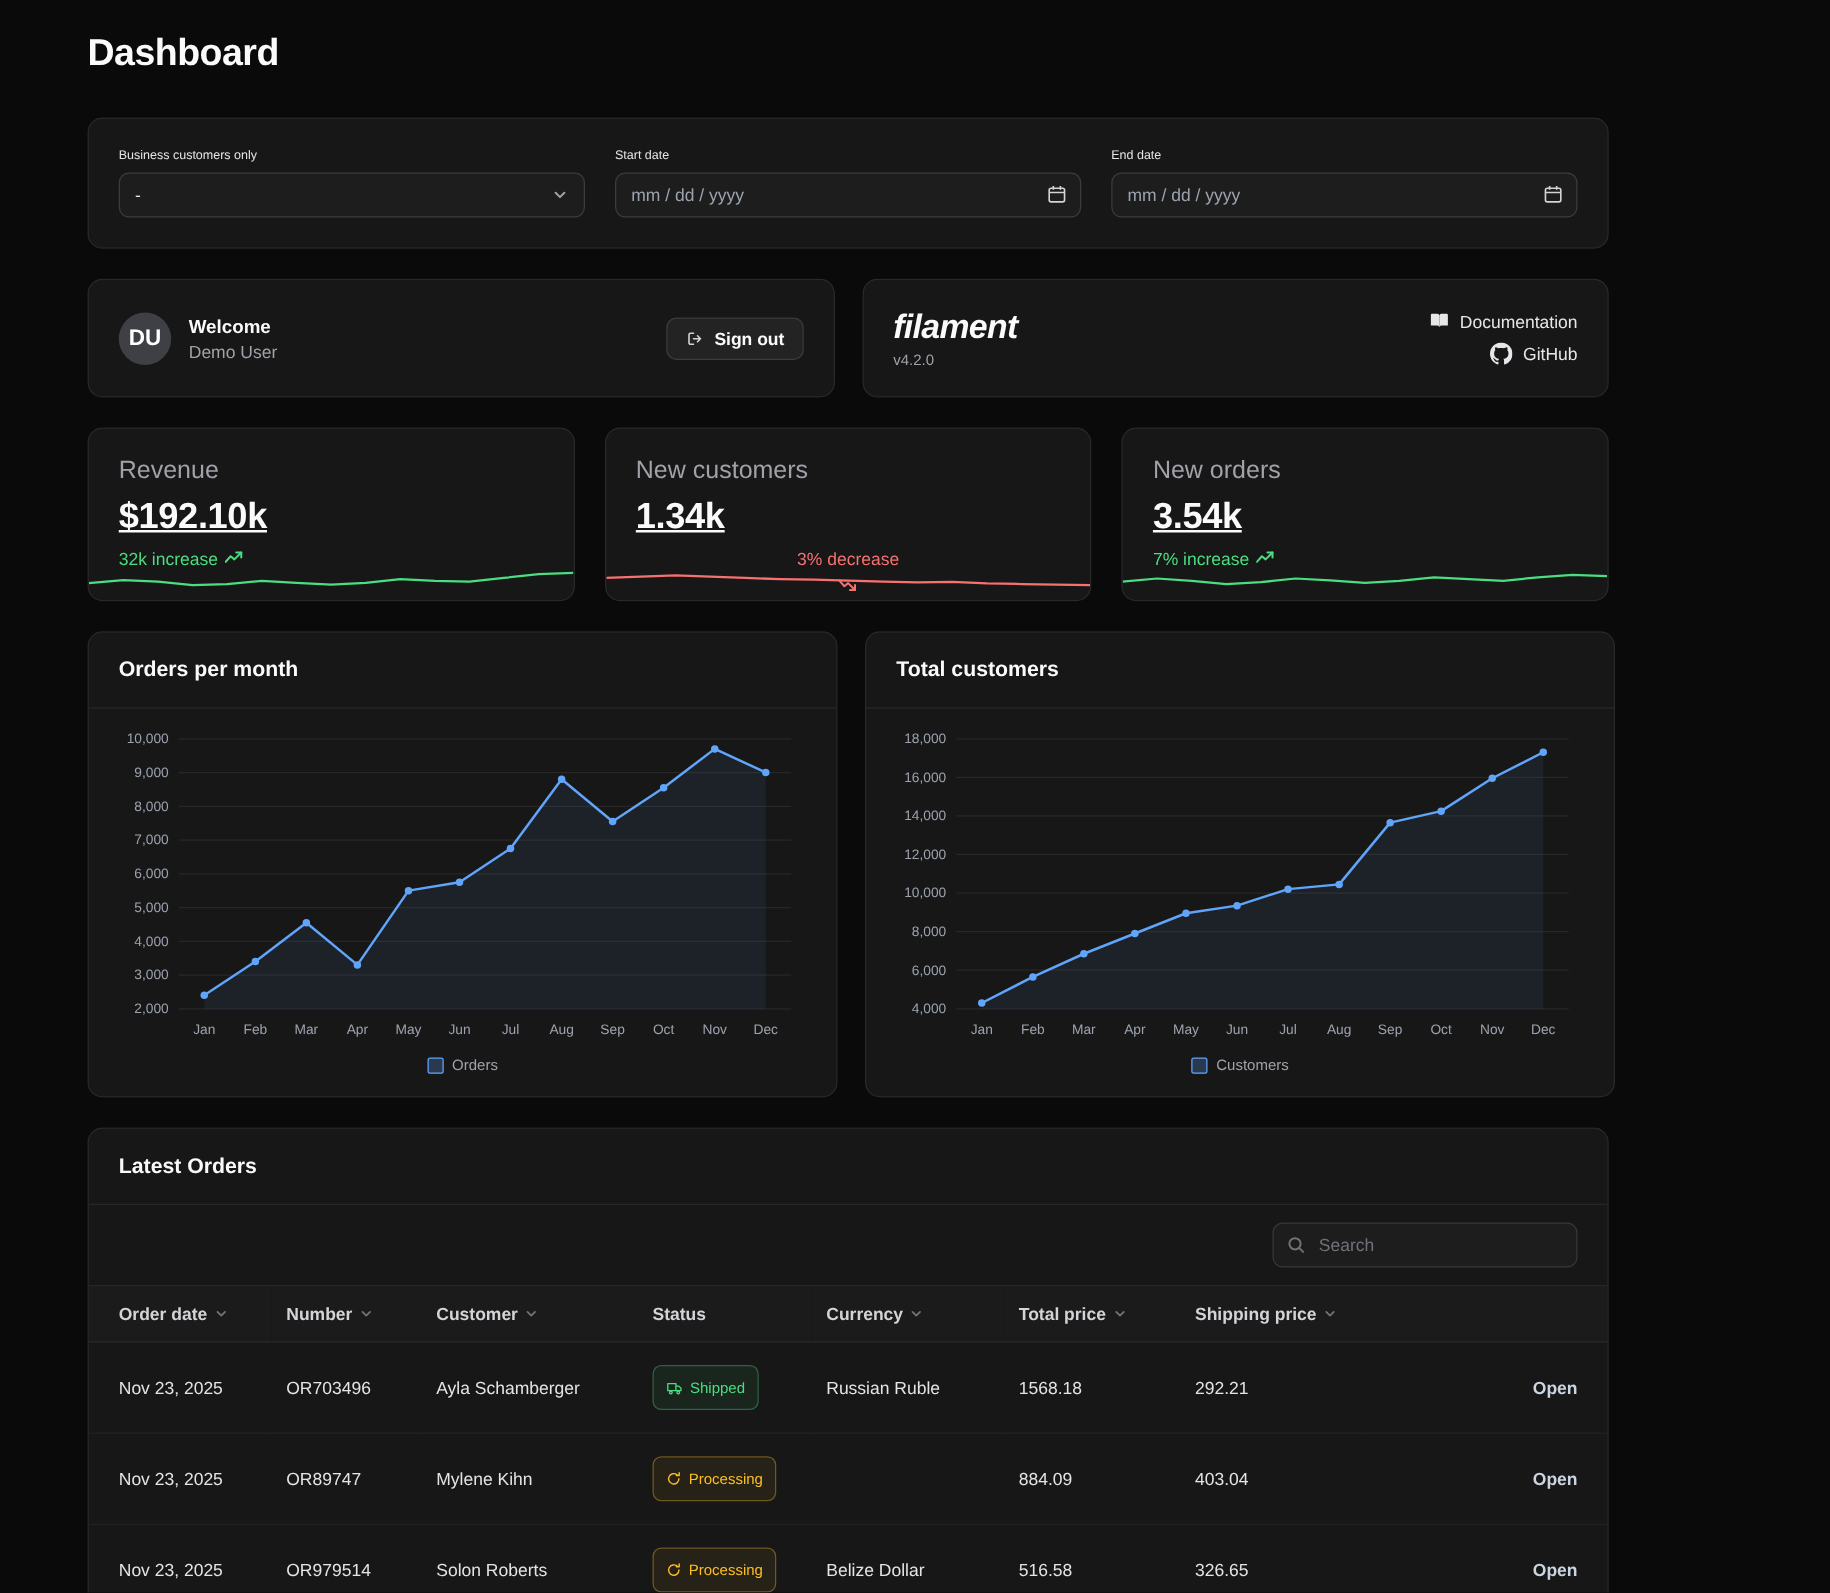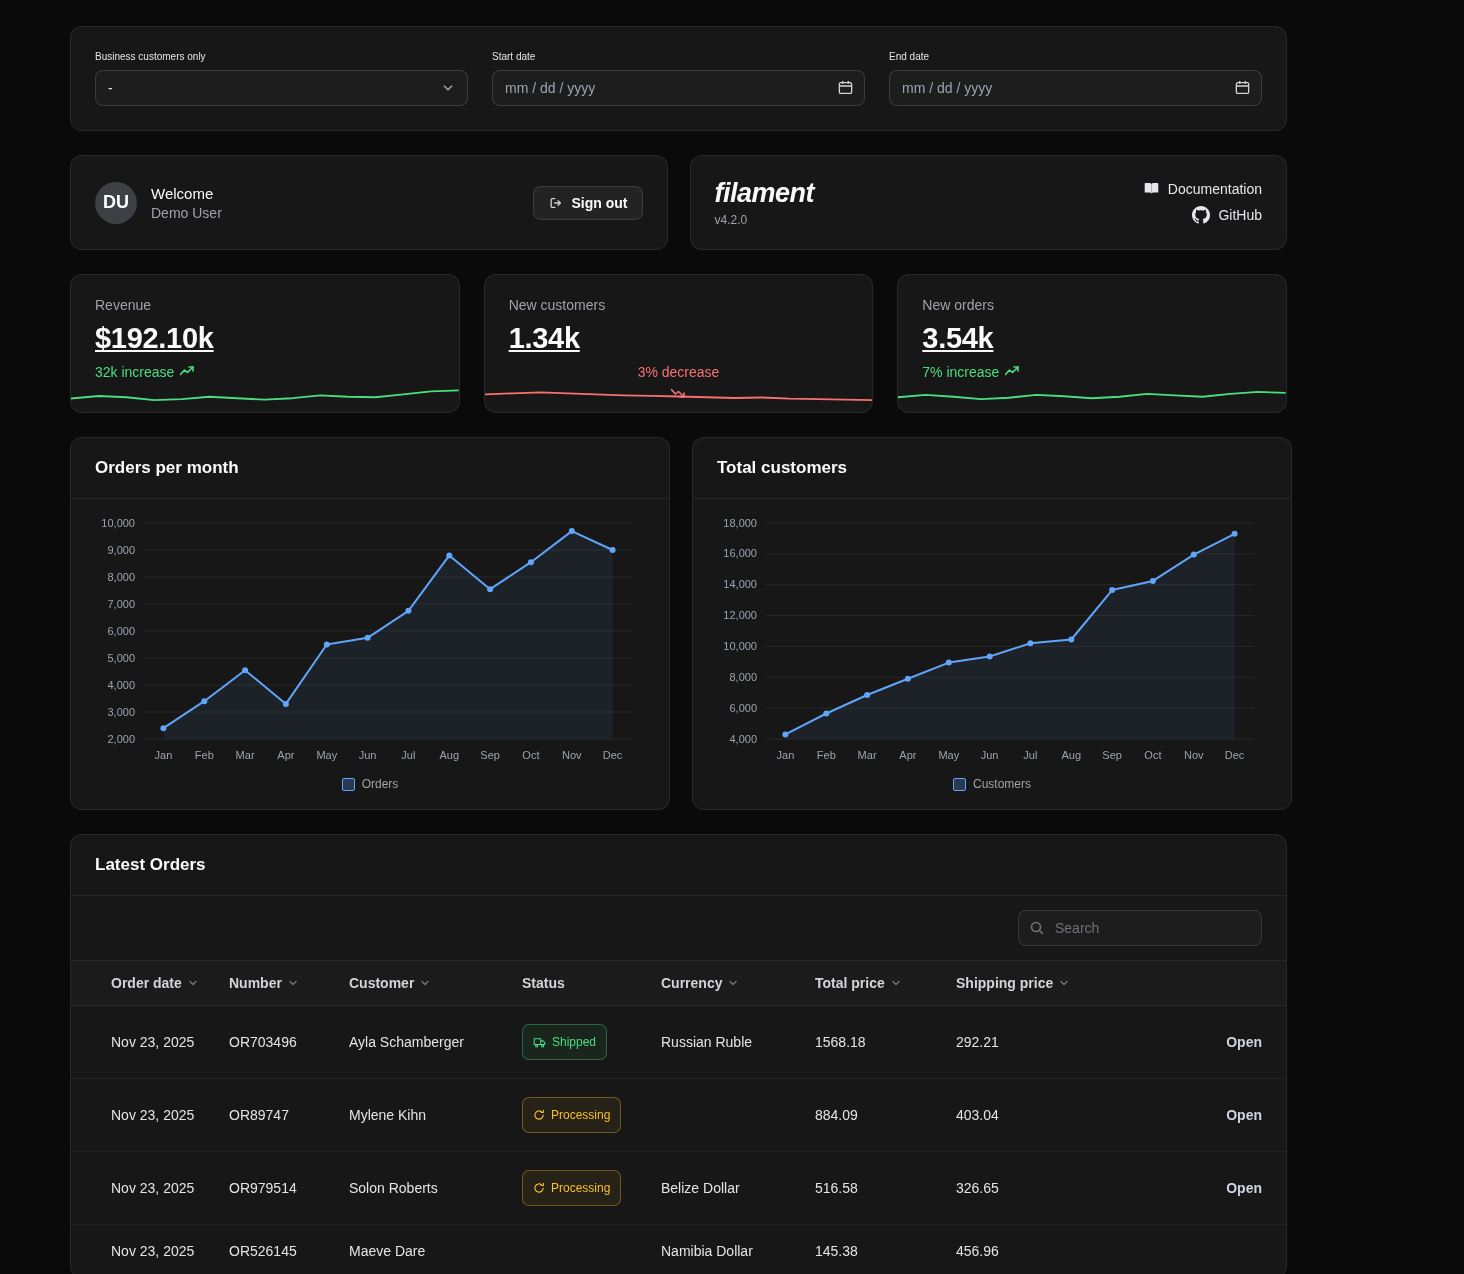--- a/index.html
+++ b/index.html
@@ -38,38 +38,38 @@
 
   
   .grid-2 { display:grid; grid-template-columns:1fr 1fr; gap:22px; }
   .welcome-card { display:flex; align-items:center; padding:25px 24px; }
   .avatar {
     width:42px; height:42px; border-radius:50%;
     background:#3f3f46; color:#fff;
     display:flex; align-items:center; justify-content:center;
     font-size:18px; font-weight:600; margin-right:14px; flex:none;
   }
-  .welcome-title { font-size:15px; font-weight:400; }
+  .welcome-title { font-size:15px; font-weight:700; }
   .welcome-sub { font-size:14px; color:#a1a1aa; margin-top:3px; }
   .signout-btn {
     margin-left:auto; display:flex; align-items:center; gap:8px;
     background:#232323; border:1px solid rgba(255,255,255,0.12);
     color:#fafafa; font-size:14px; font-weight:600; font-family:inherit;
     padding:8px 14px; border-radius:8px; cursor:pointer;
   }
   .about-card { display:flex; align-items:flex-start; justify-content:space-between; padding:22px 24px; }
   .brand-logo { font-size:27px; font-weight:800; font-style:italic; letter-spacing:-0.5px; }
   .brand-version { font-size:12px; color:#a1a1aa; margin-top:4px; }
   .about-links { display:flex; flex-direction:column; align-items:flex-end; gap:9px; padding-top:2px; }
   .about-link { display:flex; align-items:center; gap:8px; color:#e5e7eb; font-size:14px; text-decoration:none; cursor:pointer; }
 
   
   .stats-grid { display:grid; grid-template-columns:repeat(3,1fr); gap:24px; }
   .stat-card { position:relative; overflow:hidden; padding:22px 24px; height:139px; }
-  .stat-label { font-size:14px; color:#a1a1aa; }
+  .stat-label { font-size:20px; color:#a1a1aa; }
   .stat-value { font-size:29px; font-weight:700; margin-top:9px; letter-spacing:-0.3px;text-decoration:underline; }
   .stat-desc { display:flex; align-items:center; gap:6px; font-size:14px; margin-top:9px; }
   .stat-spark { position:absolute; left:0; right:0; bottom:0; width:100%; height:30px; display:block; }
 
   
   .chart-card { padding:0; }
   .chart-header { padding:20px 24px; border-bottom:1px solid rgba(255,255,255,0.07); }
   .chart-title { font-size:17px; font-weight:600; }
   .chart-body { padding:16px 24px 18px; }
   .chart-svg { display:block; }
@@ -93,21 +93,21 @@
   .search-wrap input::placeholder { color:#71717a; }
   .search-icon { position:absolute; left:11px; top:10px; }
   table { width:100%; border-collapse:collapse; }
   thead th {
     text-align:left; font-size:14px; font-weight:600; color:#d4d4d8;
     padding:14px 12px; background:rgba(255,255,255,0.02);
     border-top:1px solid rgba(255,255,255,0.07);
     border-bottom:1px solid rgba(255,255,255,0.07);
     white-space:nowrap;
   }
-  thead th:first-child, tbody td:first-child { padding-left:40px; }
+  thead th:first-child, tbody td:first-child { padding-left:24px; }
   thead th:last-child, tbody td:last-child { padding-right:24px; text-align:right; }
   .th-inner { display:inline-flex; align-items:center; gap:6px; cursor:pointer; }
   tbody td {
     font-size:14px; color:#e4e4e7; padding:18px 12px;
     border-top:1px solid rgba(255,255,255,0.05); white-space:nowrap;
   }
   tbody tr:first-child td { border-top:none; }
   th.c-date{width:146px} th.c-number{width:120px} th.c-customer{width:173px}
   th.c-status{width:139px} th.c-currency{width:154px} th.c-total{width:141px}
   th.c-shipping{width:145px}
@@ -117,20 +117,21 @@
   }
   .badge-green { color:#4ade80; background:rgba(74,222,128,0.07); border:1px solid rgba(74,222,128,0.35); }
   .badge-amber { color:#fbbf24; background:rgba(251,191,36,0.07); border:1px solid rgba(251,191,36,0.35); }
   .open-link { color:#cbd5e1; font-weight:600; font-size:14px; text-decoration:none; cursor:pointer; }
 </style>
 </head>
 <body>
 
 <div class="page">
 
+  <h1 class="page-title">Dashboard</h1>
 
   <section class="card filter-card section-gap">
     <div>
       <label class="field-label">Business customers only</label>
       <div class="select">
         <span>-</span>
         <svg width="14" height="14" viewBox="0 0 14 14" fill="none">
             <path d="M3.5 5.2 7 8.7l3.5-3.5" stroke="#9ca3af" stroke-width="1.6" stroke-linecap="round" stroke-linejoin="round"></path>
           </svg>
       </div>

